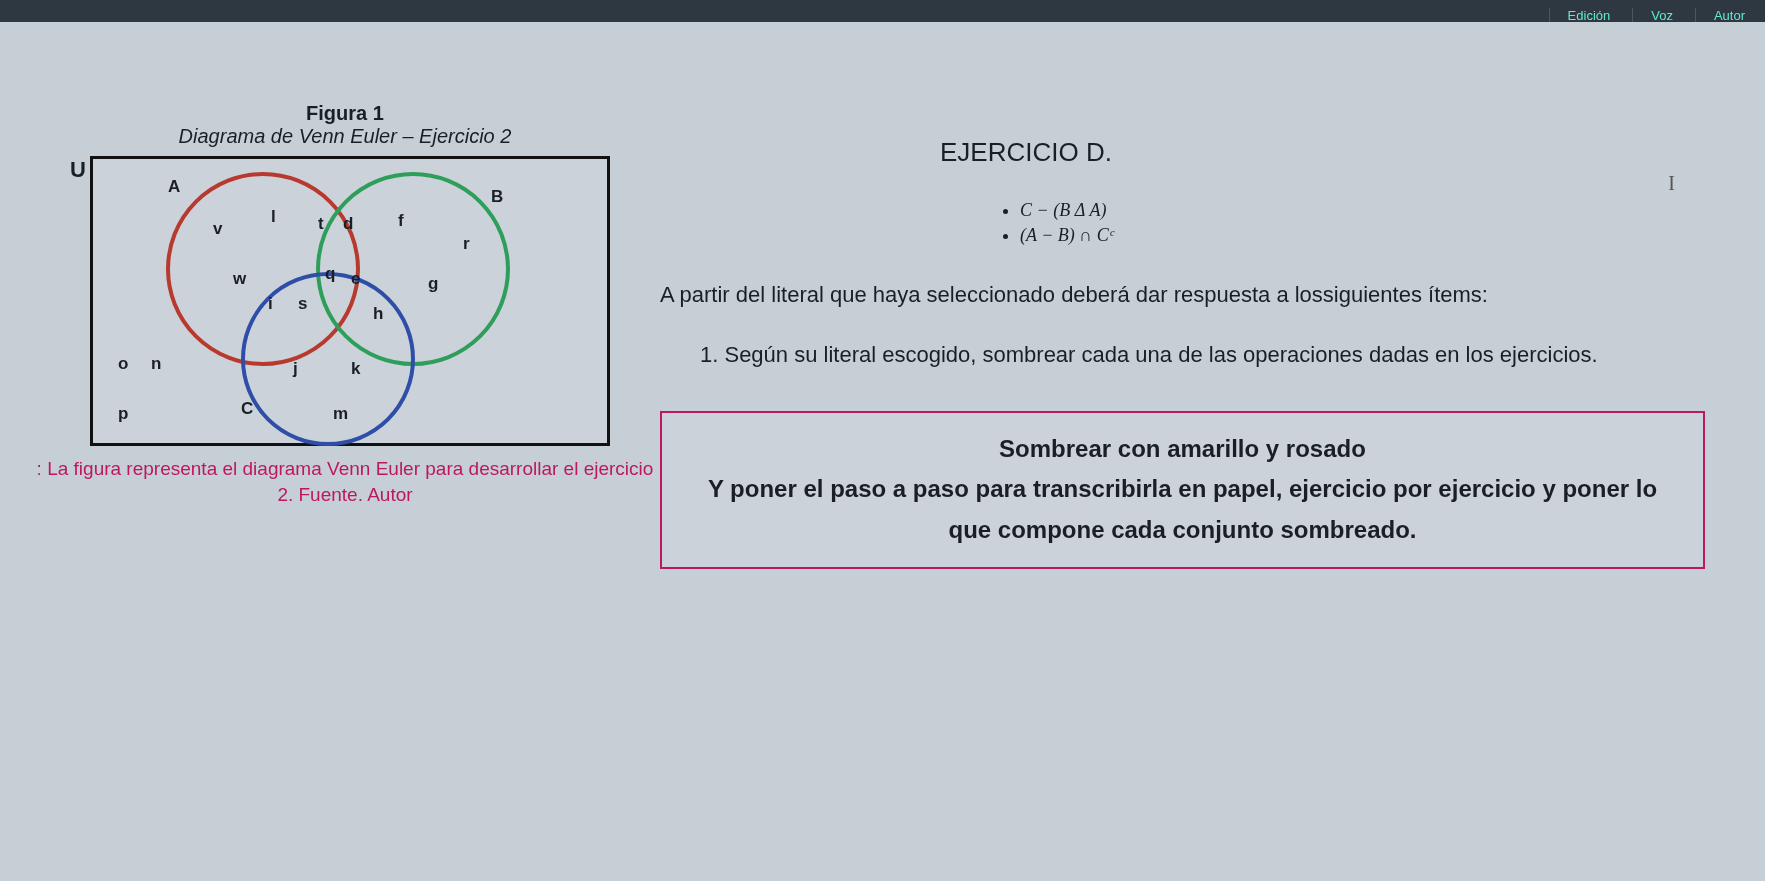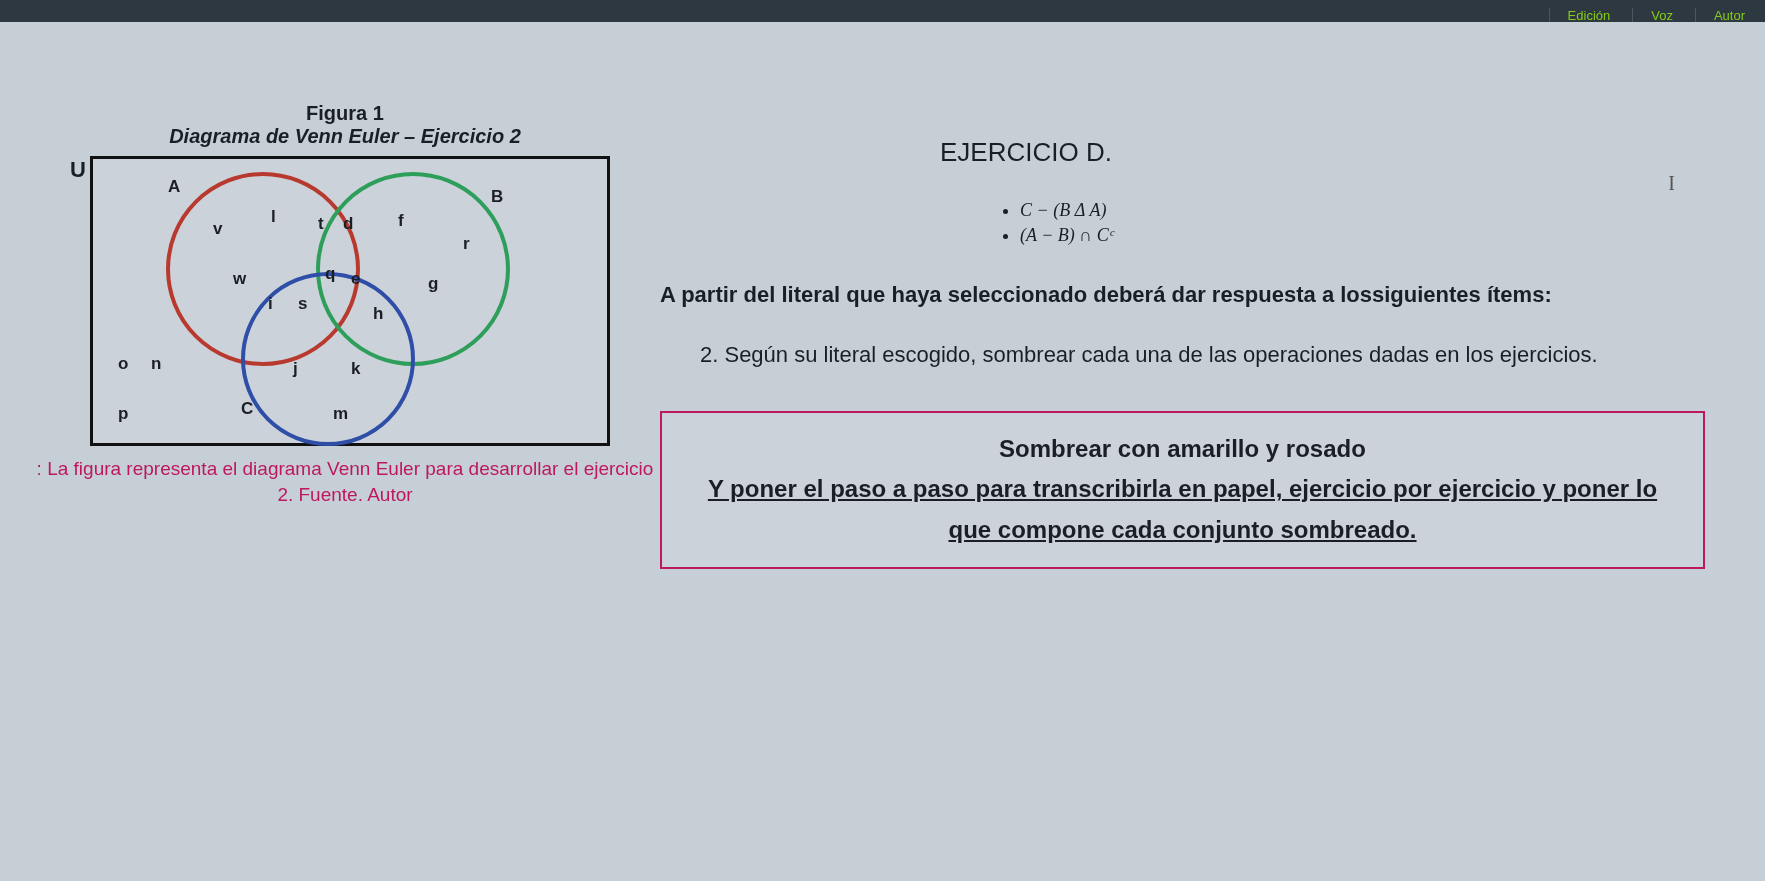--- a/index.html
+++ b/index.html
@@ -8,21 +8,21 @@
       font-family: "Segoe UI", Arial, sans-serif;
       width: 1765px;
       height: 881px;
       position: relative;
       overflow: hidden;
     }
     .toolbar {
       position: absolute;
       top: 0; left: 0; right: 0; height: 30px;
       background: #2e3841;
-      color: #84cc16;
+      color: #5eead4;
       font-size: 13px;
       display: flex;
       justify-content: flex-end;
       gap: 22px;
       padding-right: 20px;
       align-items: center;
     }
     .toolbar span { border-left: 1px solid #4a5662; padding-left: 18px; }
     .page {
       position: absolute;
@@ -40,21 +40,20 @@
       font-weight: bold;
       font-size: 20px;
       color: #1a1f26;
     }
     .figure-subtitle {
       text-align: center;
       font-style: italic;
       font-size: 20px;
       color: #1a1f26;
       margin-bottom: 8px;
-      font-weight: bold;
     }
     .u-label {
       font-weight: bold;
       font-size: 22px;
       color: #1a1f26;
       position: absolute;
       top: 55px; left: 40px;
     }
     .venn-box {
       border: 3px solid #111;
@@ -90,38 +89,38 @@
       font-family: "Cambria Math", "Times New Roman", serif;
       font-style: italic;
       margin-bottom: 34px;
     }
     .bullets li { margin-bottom: 4px; }
     .instr {
       font-size: 22px;
       line-height: 1.4;
       margin-bottom: 28px;
     }
-    .instr b { font-weight: bold; }
+    .instr b { font-weight: normal; }
     .numbered {
       font-size: 22px;
       margin-left: 40px;
       line-height: 1.45;
       margin-bottom: 40px;
     }
     .info-box {
       border: 2px solid #be185d;
       padding: 16px 30px;
       margin-right: 30px;
       text-align: center;
       font-size: 24px;
       line-height: 1.7;
       background: #cbd2d9;
     }
     .info-box .l1 { font-weight: bold; }
-    .info-box .l2 { font-weight: bold; text-decoration: underline; }
+    .info-box .l2 { font-weight: bold; }
     .cursor-I {
       position: absolute;
       top: 70px; right: 60px;
       font-family: serif;
       color: #555;
       font-size: 20px;
     }
     .venn-label {
       position: absolute;
       font-size: 17px;
@@ -192,21 +191,21 @@
 
     <ul class="bullets">
       <li>C − (B Δ A)</li>
       <li>(A − B) ∩ Cᶜ</li>
     </ul>
 
     <div class="instr">
       <b>A partir del literal que haya seleccionado deberá dar respuesta a lossiguientes ítems:</b>
     </div>
 
-    <div class="numbered">2. Según su literal escogido, sombrear cada una de las operaciones dadas en los ejercicios.</div>
+    <div class="numbered">1. Según su literal escogido, sombrear cada una de las operaciones dadas en los ejercicios.</div>
 
     <div class="info-box">
       <div class="l1">Sombrear con amarillo y rosado</div>
       <div class="l2">Y poner el paso a paso para transcribirla en papel, ejercicio por ejercicio y poner lo que compone cada conjunto sombreado.</div>
     </div>
   </div>
 
 </div>
 
 </body></html>

